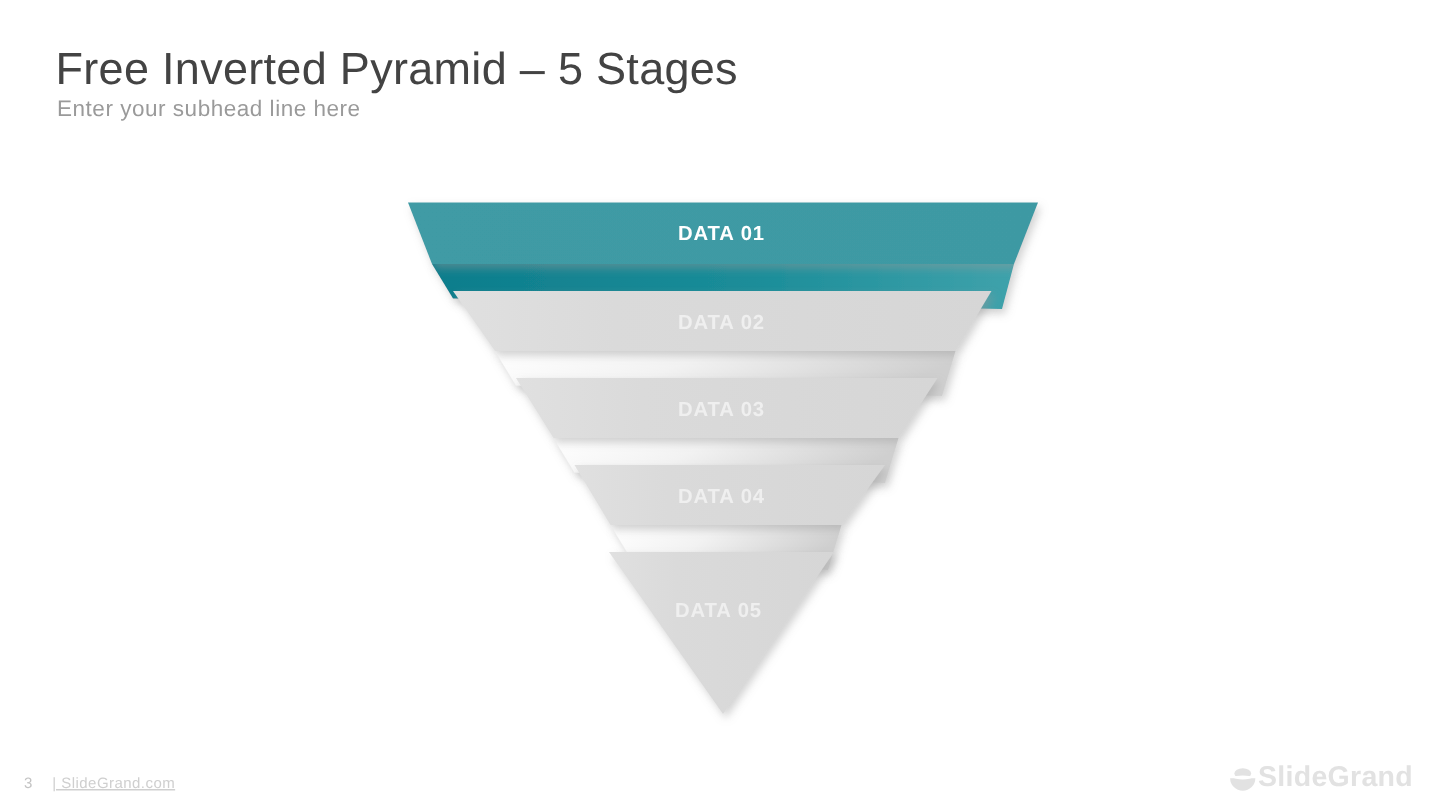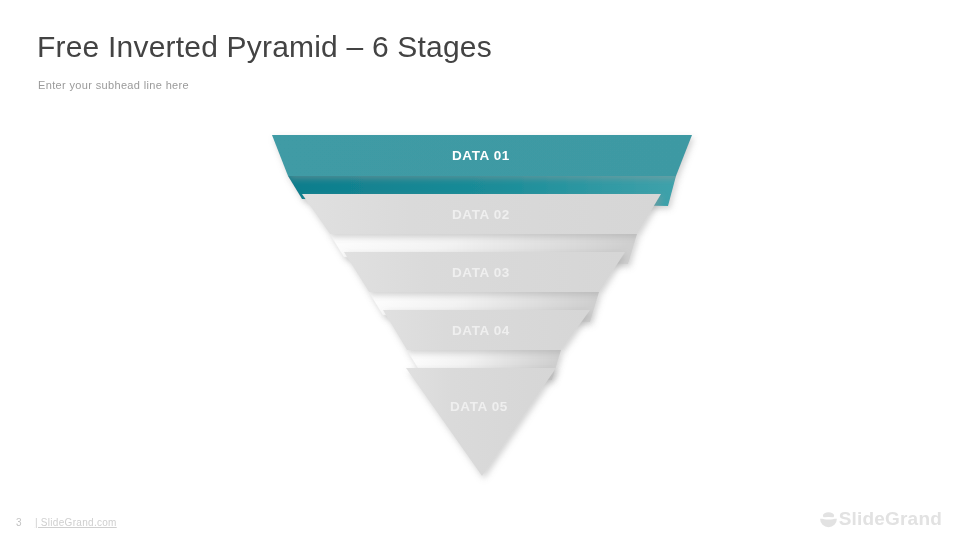--- a/index.html
+++ b/index.html
@@ -18,22 +18,22 @@
     top:30px;
     font-size:30px;
     font-weight:400;
     color:#434343;
     letter-spacing:0.2px;
     white-space:nowrap;
   }
   #slide-subhead {
     position:absolute;
     left:38px;
-    top:79px;
-    font-size:11px;
+    top:64px;
+    font-size:15px;
     font-weight:400;
     color:#9a9a9a;
     letter-spacing:0.35px;
     white-space:nowrap;
   }
 
   
   #funnel {
     position:absolute;
     left:0;
@@ -83,21 +83,21 @@
     font-size:19px;
     font-weight:600;
     color:#e2e2e2;
     letter-spacing:0.2px;
     white-space:nowrap;
   }
 </style>
 </head>
 <body>
 
-<div id="slide-title">Free Inverted Pyramid – 6 Stages</div>
+<div id="slide-title">Free Inverted Pyramid – 5 Stages</div>
 
 <div id="slide-subhead">Enter your subhead line here</div>
 
 <div id="funnel">
   <svg viewBox="0 0 960 540" xmlns="http://www.w3.org/2000/svg">
     <defs>
 
       <filter id="slabShadow" x="-20%" y="-40%" width="150%" height="220%">
         <feDropShadow dx="2" dy="3" stdDeviation="3" flood-color="#9a9a9a" flood-opacity="0.45"></feDropShadow>
       </filter>

